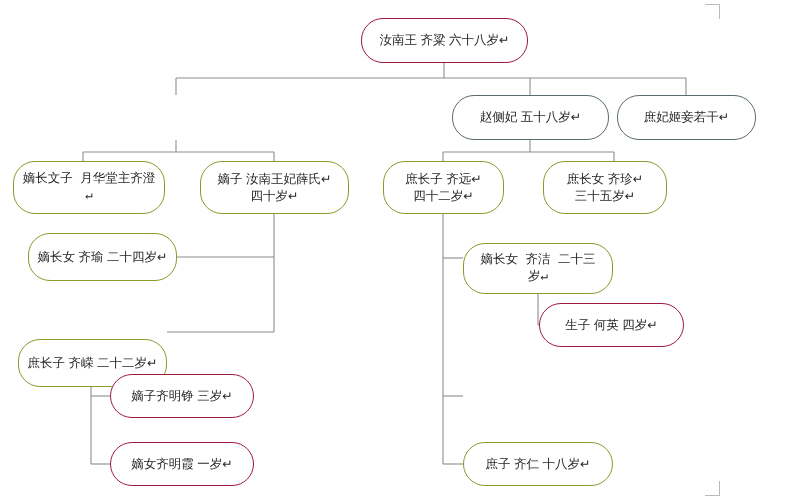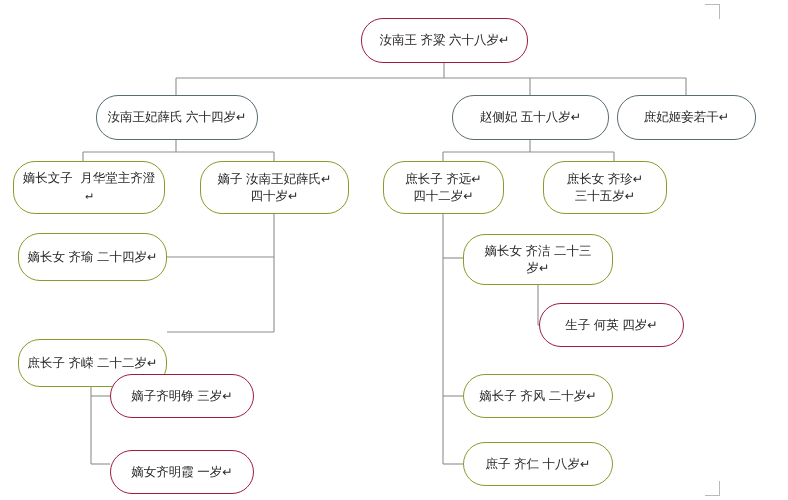--- a/index.html
+++ b/index.html
@@ -97,23 +97,20 @@
     </g>
   </svg>
 
   <div class="corner-mark" style="right:4px; top:4px; width:14px; height:14px; border-width:1px 1px 0 0;"></div>
   <div class="corner-mark" style="right:4px; bottom:4px; width:14px; height:14px; border-width:0 1px 1px 0;"></div>
 
   <div class="node c-crimson" style="left:361px; top:18px; width:167px; height:45px;">
     <span class="txt">汝南王  齐粱  六十八岁↵</span>
   </div>
 
-  <div class="node c-slate" style="left:96px; top:95px; width:162px; height:45px;">
-    <span class="txt">汝南王妃薛氏  六十四岁↵</span>
-  </div>
   <div class="node c-slate" style="left:617px; top:95px; width:139px; height:45px;">
     <span class="txt">庶妃姬妾若干↵</span>
   </div>
   <div class="node c-slate" style="left:452px; top:95px; width:157px; height:45px;">
     <span class="txt">赵侧妃  五十八岁↵</span>
   </div>
 
   <div class="node c-olive" style="left:13px; top:161px; width:152px; height:53px;font-family:Liberation Mono, monospace;">
     <span class="txt">嫡长文子  月华堂主齐澄↵</span>
   </div>
@@ -123,40 +120,37 @@
   </div>
   <div class="node c-olive" style="left:383px; top:161px; width:121px; height:53px;">
     <span class="txt">庶长子  齐远↵
 四十二岁↵</span>
   </div>
   <div class="node c-olive" style="left:543px; top:161px; width:124px; height:53px;">
     <span class="txt">庶长女  齐珍↵
 三十五岁↵</span>
   </div>
 
-  <div class="node c-olive" style="left:18px; top:233px; width:149px; height:48px;">
+  <div class="node c-olive" style="left:28px; top:233px; width:149px; height:48px;">
     <span class="txt">嫡长女  齐瑜  二十四岁↵</span>
   </div>
   <div class="node c-olive" style="left:18px; top:300px; width:149px; height:48px;margin-top:39px;">
     <span class="txt">庶长子  齐嵘  二十二岁↵</span>
   </div>
   <div class="node c-crimson" style="left:110px; top:374px; width:144px; height:44px;">
     <span class="txt">嫡子齐明铮  三岁↵</span>
   </div>
-  <div class="node c-crimson" style="left:110px; top:442px; width:144px; height:44px;margin-top:8px;">
+  <div class="node c-crimson" style="left:110px; top:442px; width:144px; height:44px;">
     <span class="txt">嫡女齐明霞  一岁↵</span>
   </div>
 
-  <div class="node c-olive" style="left:463px; top:234px; width:150px; height:51px;">
+  <div class="node c-olive" style="left:463px; top:243px; width:150px; height:51px;font-family:Liberation Mono, monospace;">
     <span class="txt">嫡长女  齐洁  二十三
 岁↵</span>
   </div>
   <div class="node c-crimson" style="left:539px; top:303px; width:145px; height:44px;justify-content:center;">
     <span class="txt">生子  何英  四岁↵</span>
-  </div>
-  <div class="node c-olive" style="left:463px; top:374px; width:150px; height:44px;">
-    <span class="txt">嫡长子  齐风  二十岁↵</span>
   </div>
   <div class="node c-olive" style="left:463px; top:442px; width:150px; height:44px;">
     <span class="txt">庶子  齐仁  十八岁↵</span>
   </div>
 
 </div>
 
 </body></html>

